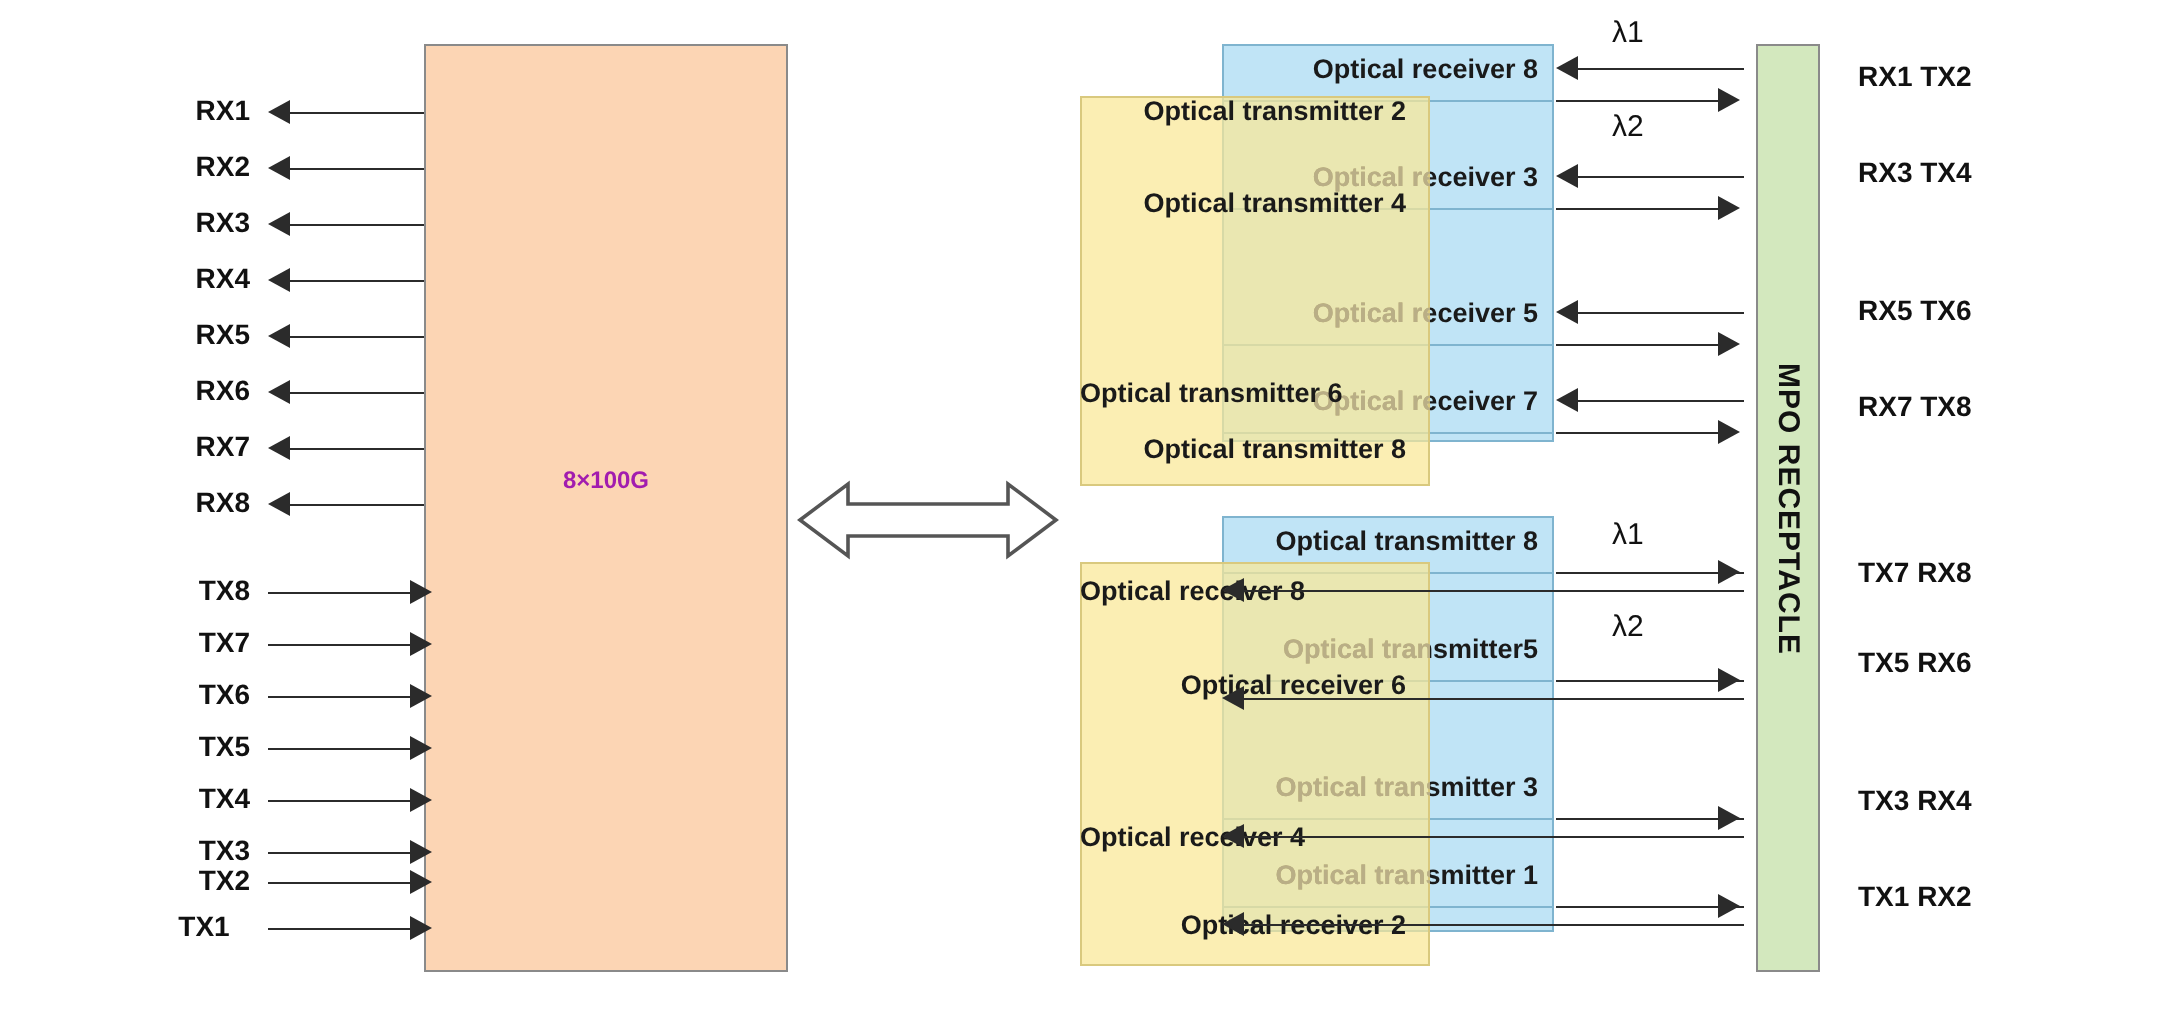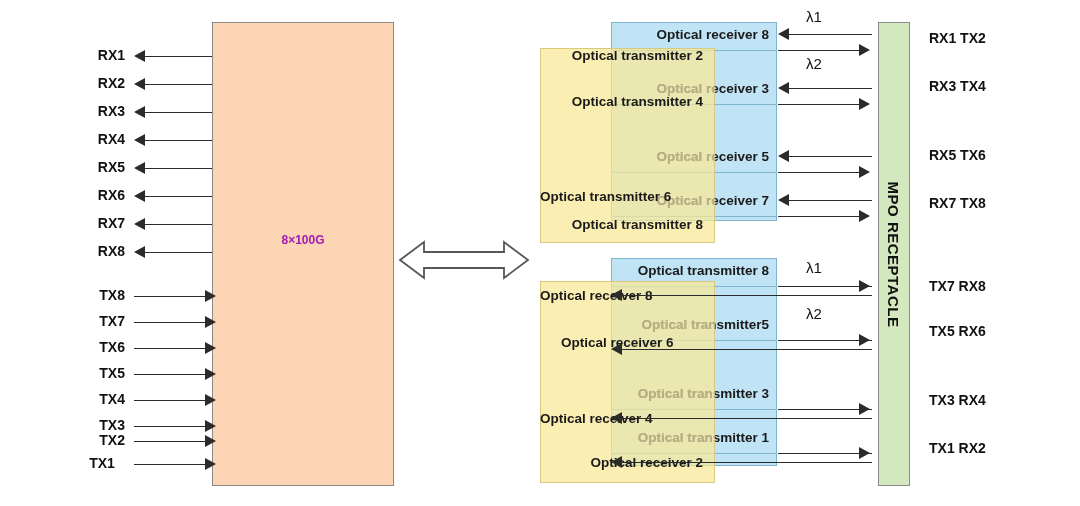--- a/index.html
+++ b/index.html
@@ -216,21 +216,21 @@
       <div style="position: absolute; left: 540px; top: 281px; width: 175px; height: 202px; overflow: hidden; pointer-events: none;">
         <div class="optlbl veiled" style="left: 71px; top: 36px; width: 158px; text-align: right;">Optical transmitter5</div>
       </div>
       <div style="position: absolute; left: 540px; top: 281px; width: 175px; height: 202px; overflow: hidden; pointer-events: none;">
         <div class="optlbl veiled" style="left: 71px; top: 105px; width: 158px; text-align: right;">Optical transmitter 3</div>
       </div>
       <div style="position: absolute; left: 540px; top: 281px; width: 175px; height: 202px; overflow: hidden; pointer-events: none;">
         <div class="optlbl veiled" style="left: 71px; top: 149px; width: 158px; text-align: right;">Optical transmitter 1</div>
       </div>
       <div class="optlbl" style="left: 540px; top: 288px; width: 163px; ">Optical receiver 8</div>
-      <div class="optlbl" style="left: 517px; top: 335px; width: 163px; text-align: left; padding-left: 44px;">Optical receiver 6</div>
+      <div class="optlbl" style="left: 540px; top: 335px; width: 163px; text-align: right;">Optical receiver 6</div>
       <div class="optlbl" style="left: 540px; top: 411px; width: 163px; text-align: left;">Optical receiver 4</div>
       <div class="optlbl" style="left: 540px; top: 455px; width: 163px; text-align: right;">Optical receiver 2</div>
       <div class="hline" style="left: 778px; top: 286px; width: 94px;"></div>
       <div class="hline" style="left: 622px; top: 295px; width: 250px;"></div>
       <div class="ah ah-left" style="left: 611px; top: 289px;"></div>
       <div class="hline" style="left: 778px; top: 340px; width: 94px;"></div>
       <div class="hline" style="left: 622px; top: 349px; width: 250px;"></div>
       <div class="ah ah-left" style="left: 611px; top: 343px;"></div>
       <div class="hline" style="left: 778px; top: 409px; width: 94px;"></div>
       <div class="hline" style="left: 622px; top: 418px; width: 250px;"></div>

